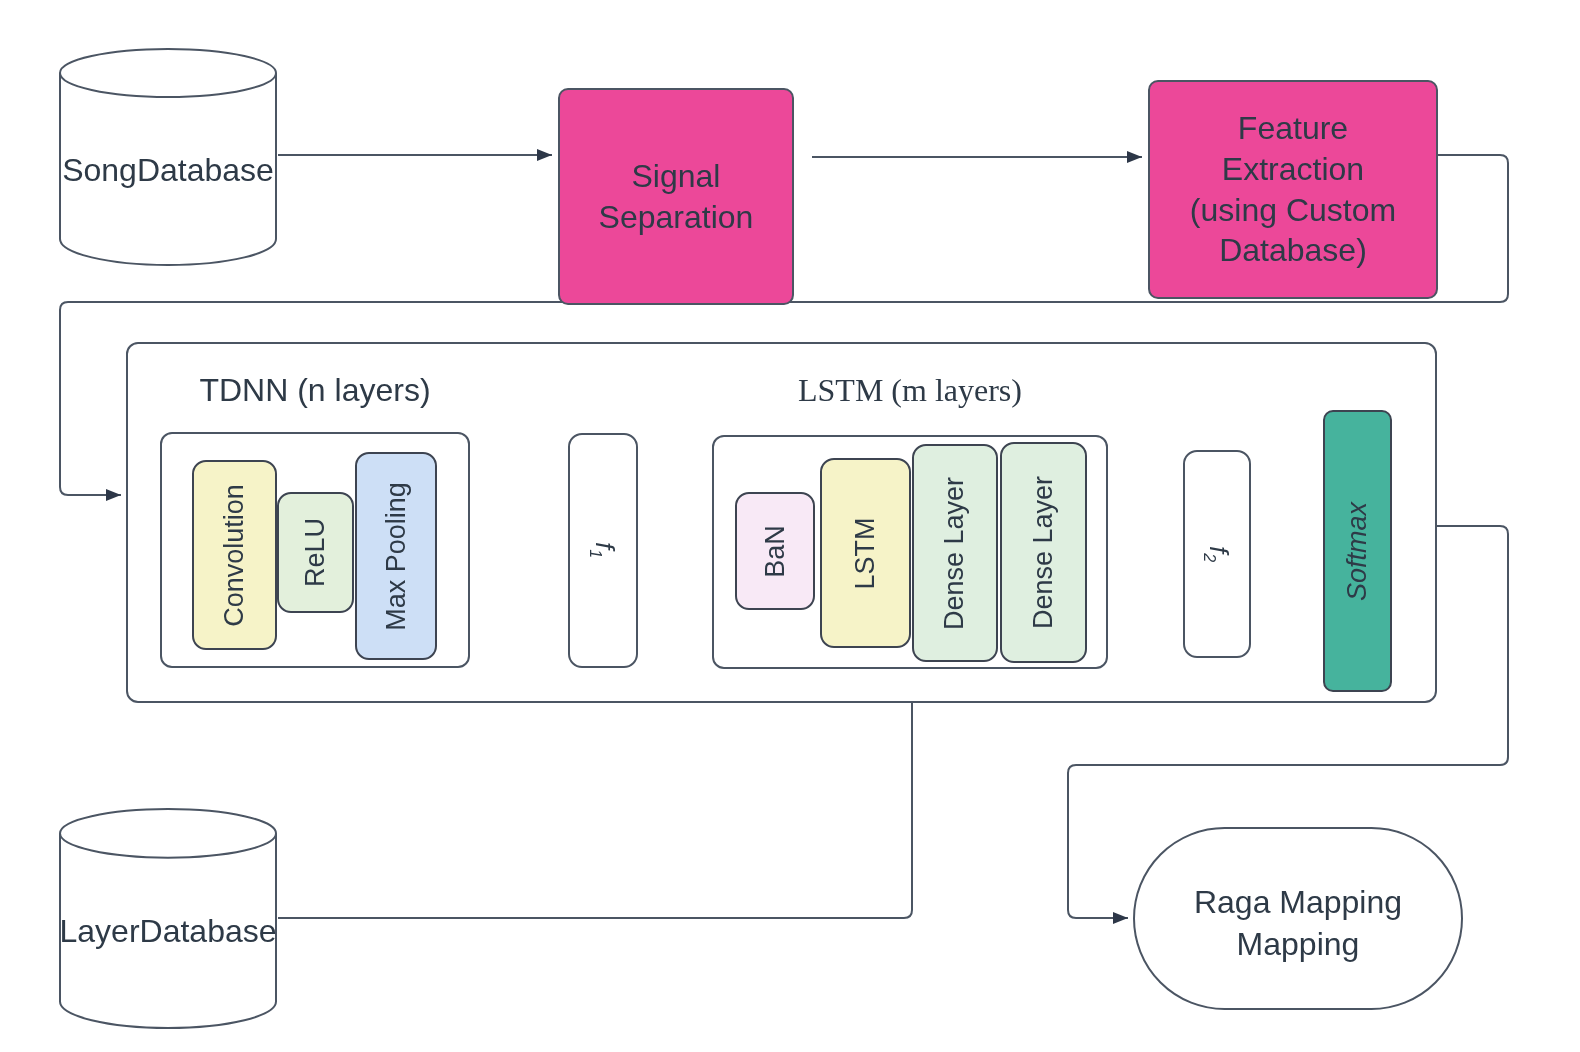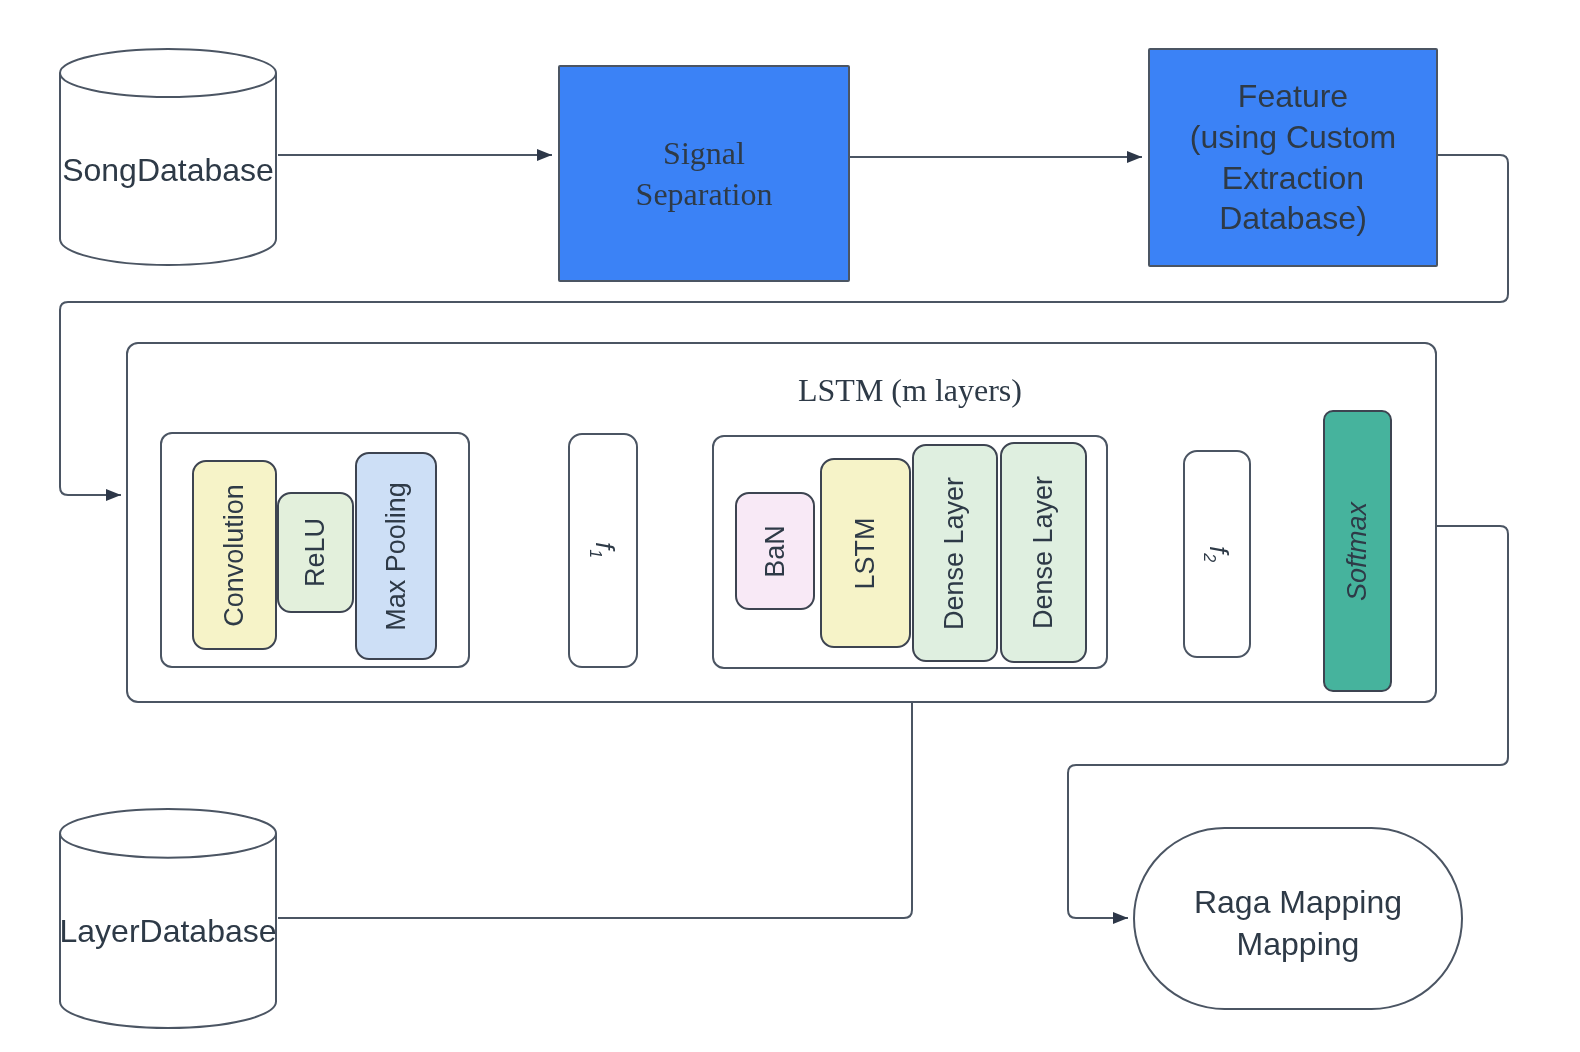--- a/index.html
+++ b/index.html
@@ -1,20 +1,20 @@
 <!DOCTYPE html>
 <html><head>
 <meta charset="utf-8">
 <style>
   html,body{margin:0;padding:0;background:#ffffff;}
   #canvas{position:relative;width:1580px;height:1052px;background:#ffffff;overflow:hidden;
           font-family:"Liberation Sans", sans-serif;color:#2e3a47;}
   .abs{position:absolute;box-sizing:border-box;}
-  .node{border:2px solid #4b5563;border-radius:2px;background:#3b82f6;
-        display:flex;align-items:center;justify-content:center;text-align:center;}
+  .node{border:2px solid #4b5563;border-radius:10px;background:#ec4899;
+        display:flex;align-items:center;justify-content:center;text-align:center;margin-top:32px;}
   .node .lbl{font-size:32px;line-height:1.28;}
   .fx .lbl{font-size:32px;line-height:1.28;}
   .container-box{border:2px solid #4b5563;border-radius:12px;background:#ffffff;}
   .group-title{font-size:32px;text-align:center;white-space:nowrap;}
   .layer{border:2px solid #3d4451;border-radius:14px;display:flex;align-items:center;justify-content:center;}
   .vtext{white-space:nowrap;font-size:27px;transform:rotate(-90deg);}
   .vtext-cw{white-space:nowrap;font-size:26px;transform:rotate(90deg);font-style:italic;}
   .fbox{border:2px solid #4b5563;border-radius:14px;background:#ffffff;
         display:flex;align-items:center;justify-content:center;}
   .stadium{border:2px solid #4b5563;border-radius:92px;background:#ffffff;
@@ -54,38 +54,39 @@
     <svg width="220" height="220" viewBox="0 0 220 220" style="position:absolute;left:0;top:0;">
       <path d="M2,26 L2,192 A108,26 0 0 0 218,192 L218,26" fill="#ffffff" stroke="#4b5563" stroke-width="2"></path>
       <ellipse cx="110" cy="26" rx="108" ry="24" fill="#ffffff" stroke="#4b5563" stroke-width="2"></ellipse>
     </svg>
     <div class="cyl-label">
       <span>Song</span>
       <span>Database</span>
     </div>
   </div>
 
-  <div class="abs node" style="left:558px;top:65px;width:292px;height:217px;font-family:Liberation Serif, serif;">
+  <div class="abs node" style="left:558px;top:56px;width:236px;height:217px;">
     <div class="lbl">
       <div>Signal</div>
       <div>Separation</div>
     </div>
   </div>
 
   <div class="abs node fx" style="left:1148px;top:48px;width:290px;height:219px;">
     <div class="lbl">
       <div>Feature</div>
+      <div>Extraction</div>
       <div>(using Custom</div>
-      <div>Extraction</div>
       <div>Database)</div>
     </div>
   </div>
 
   <div class="abs container-box" style="left:126px;top:342px;width:1311px;height:361px;"></div>
 
+  <div class="abs group-title" style="left:160px;top:372px;width:310px;">TDNN (n layers)</div>
 
   <div class="abs container-box" style="left:160px;top:432px;width:310px;height:236px;"></div>
 
   <div class="abs layer" style="left: 192px; top: 460px; width: 85px; height: 190px; background-color: rgb(246, 243, 200);">
     <span class="vtext">Convolution</span>
   </div>
   <div class="abs layer" style="left: 277px; top: 492px; width: 77px; height: 121px; background-color: rgb(227, 240, 220);">
     <span class="vtext">ReLU</span>
   </div>
   <div class="abs layer" style="left: 355px; top: 452px; width: 82px; height: 208px; background-color: rgb(205, 223, 246);">

